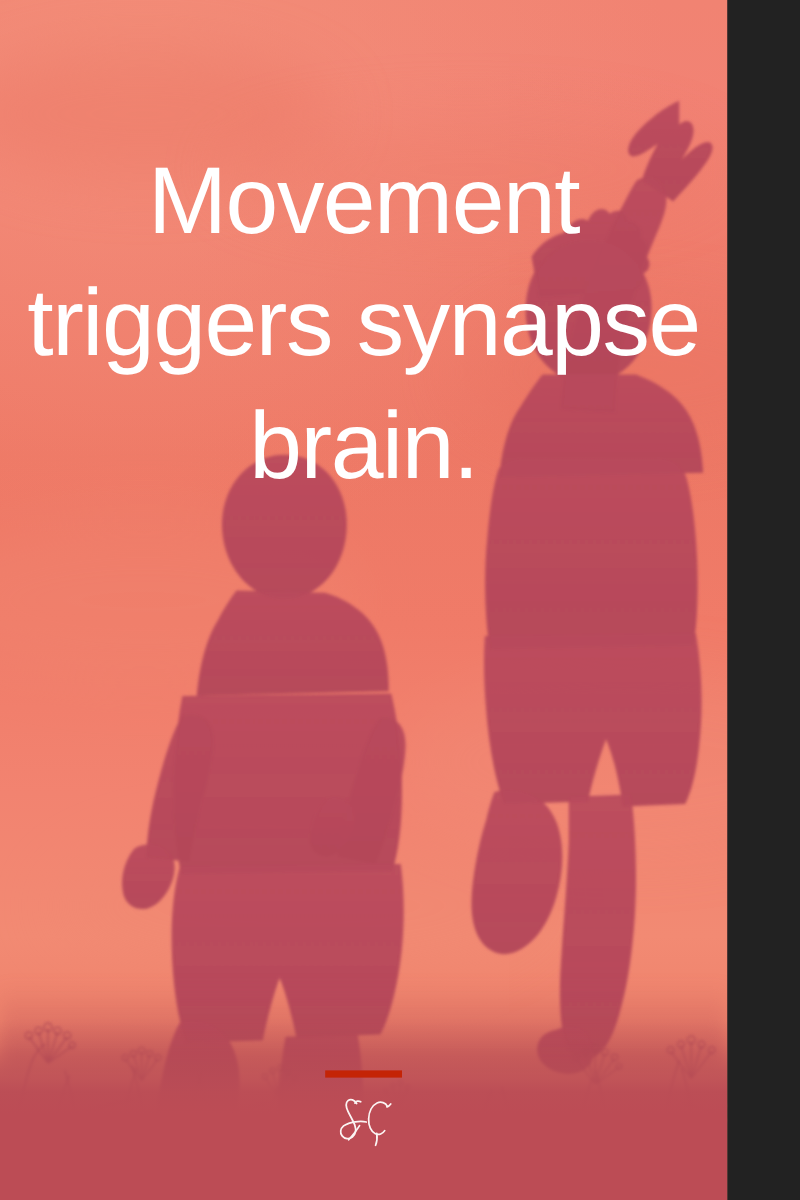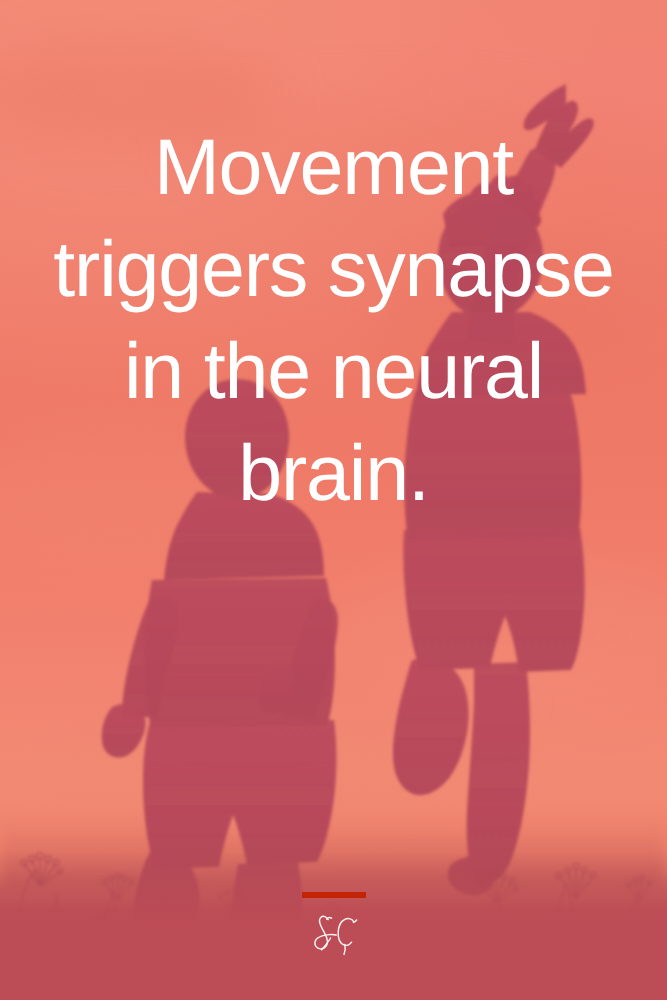--- a/index.html
+++ b/index.html
@@ -2,21 +2,21 @@
 <html><head>
 <meta charset="utf-8">
 <style>
   html, body {
     margin: 0;
     padding: 0;
     background: #222;
   }
   .poster {
     position: relative;
-    width: 667px;
+    width: 606px;
     height: 1000px;
     overflow: hidden;
     font-family: "Liberation Sans", sans-serif;
     background: #F07F6E;
   }
 
   
   .sky {
     position: absolute;
     inset: 0;
@@ -318,21 +318,20 @@
       </g>
     </svg>
   </div>
 
   <div class="ground-haze"></div>
   <div class="ground"></div>
 
   <div class="quote">
     <span class="ln">Movement</span>
     <span class="ln">triggers synapse</span>
-    <span class="ln">in the neural</span>
     <span class="ln">brain.</span>
   </div>
 
   <div class="sig">
     <div class="sig-rule"></div>
     <svg class="sig-mark" viewBox="0 0 66 46" aria-label="SC">
       <g fill="none" stroke="#FBF4F3" stroke-width="1.45" stroke-linecap="round" stroke-linejoin="round">
 
         <path d="M27.2 7.6 C25.4 4.6 22.2 3.4 20.0 5.2 C18.0 6.9 18.3 10.4 19.9 14.0
                  C21.6 17.8 24.3 21.7 25.6 25.4 C27.0 29.4 26.3 33.4 23.6 35.6

